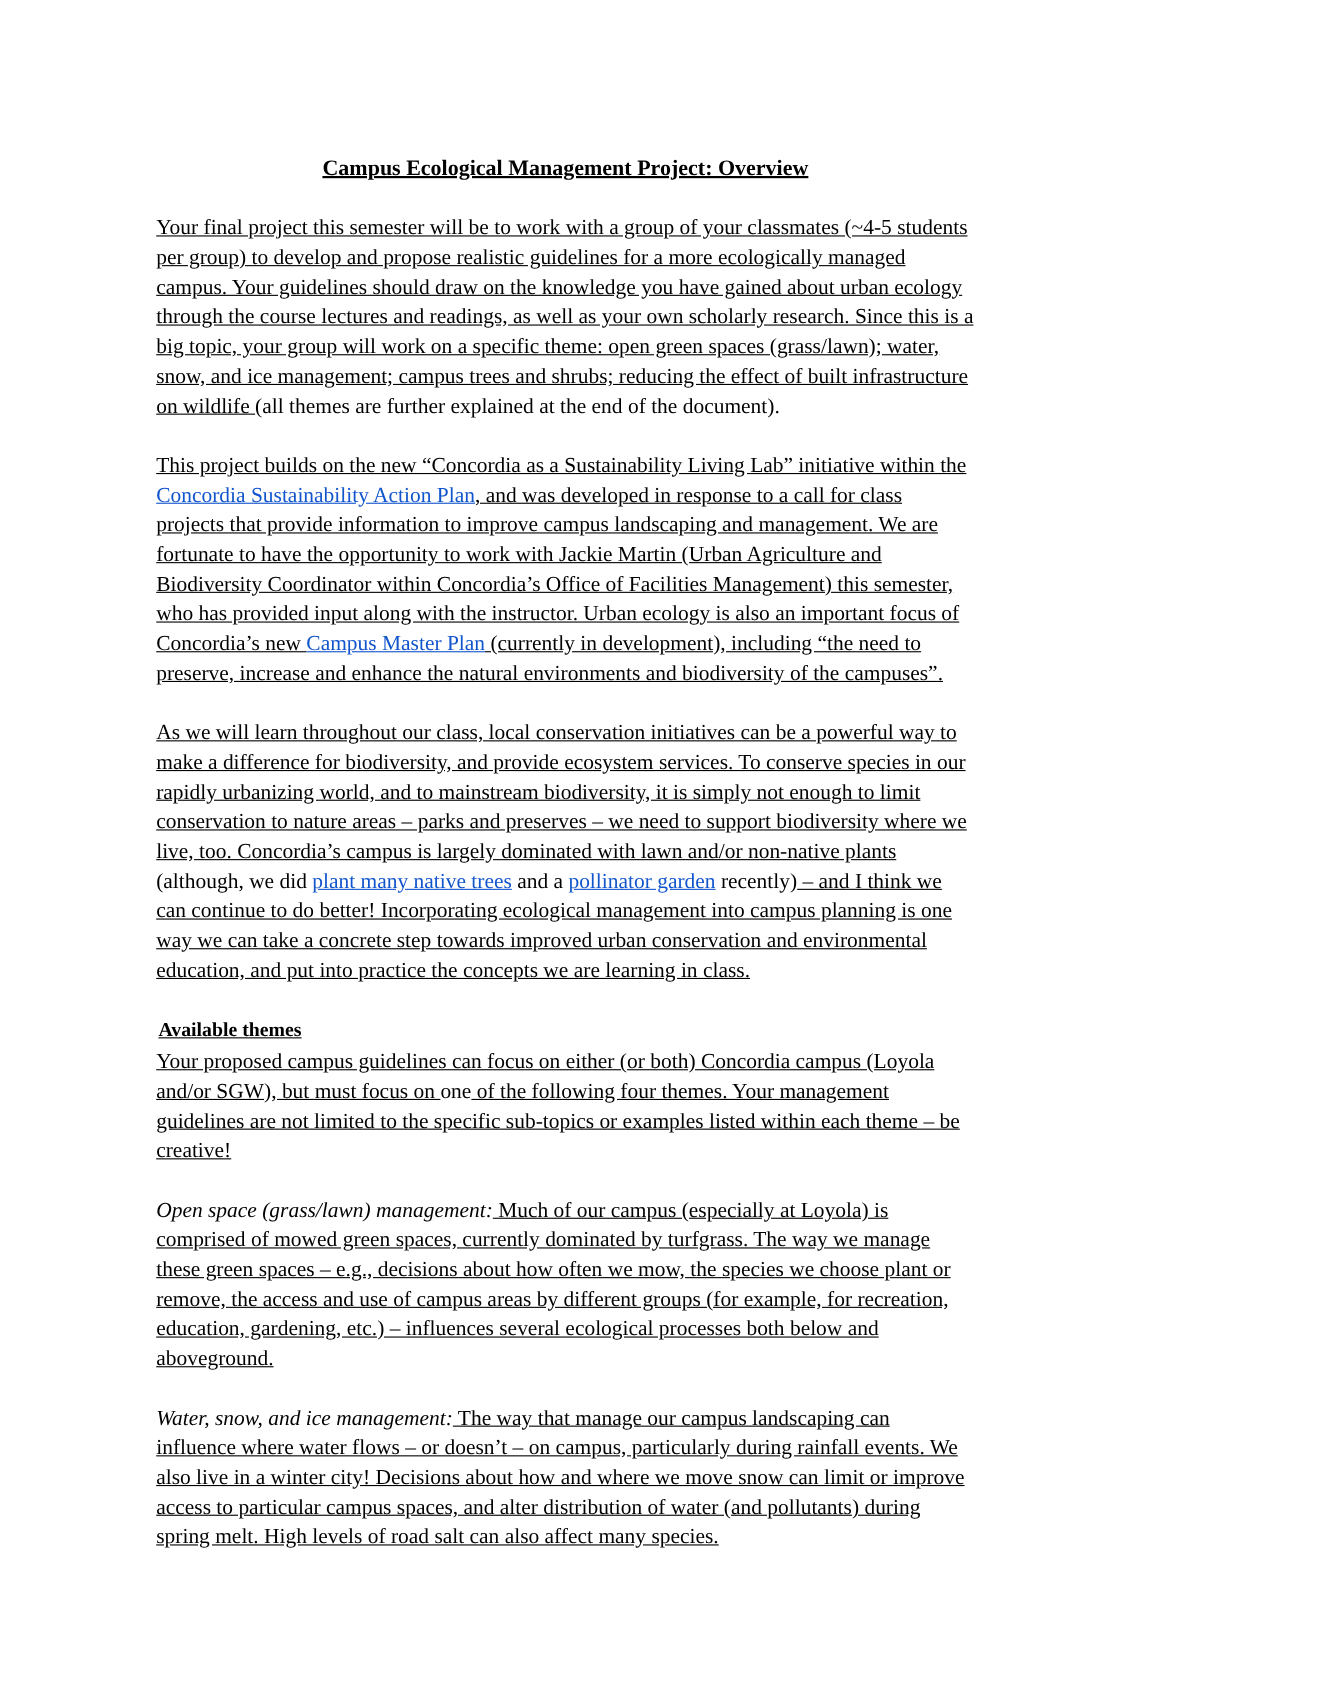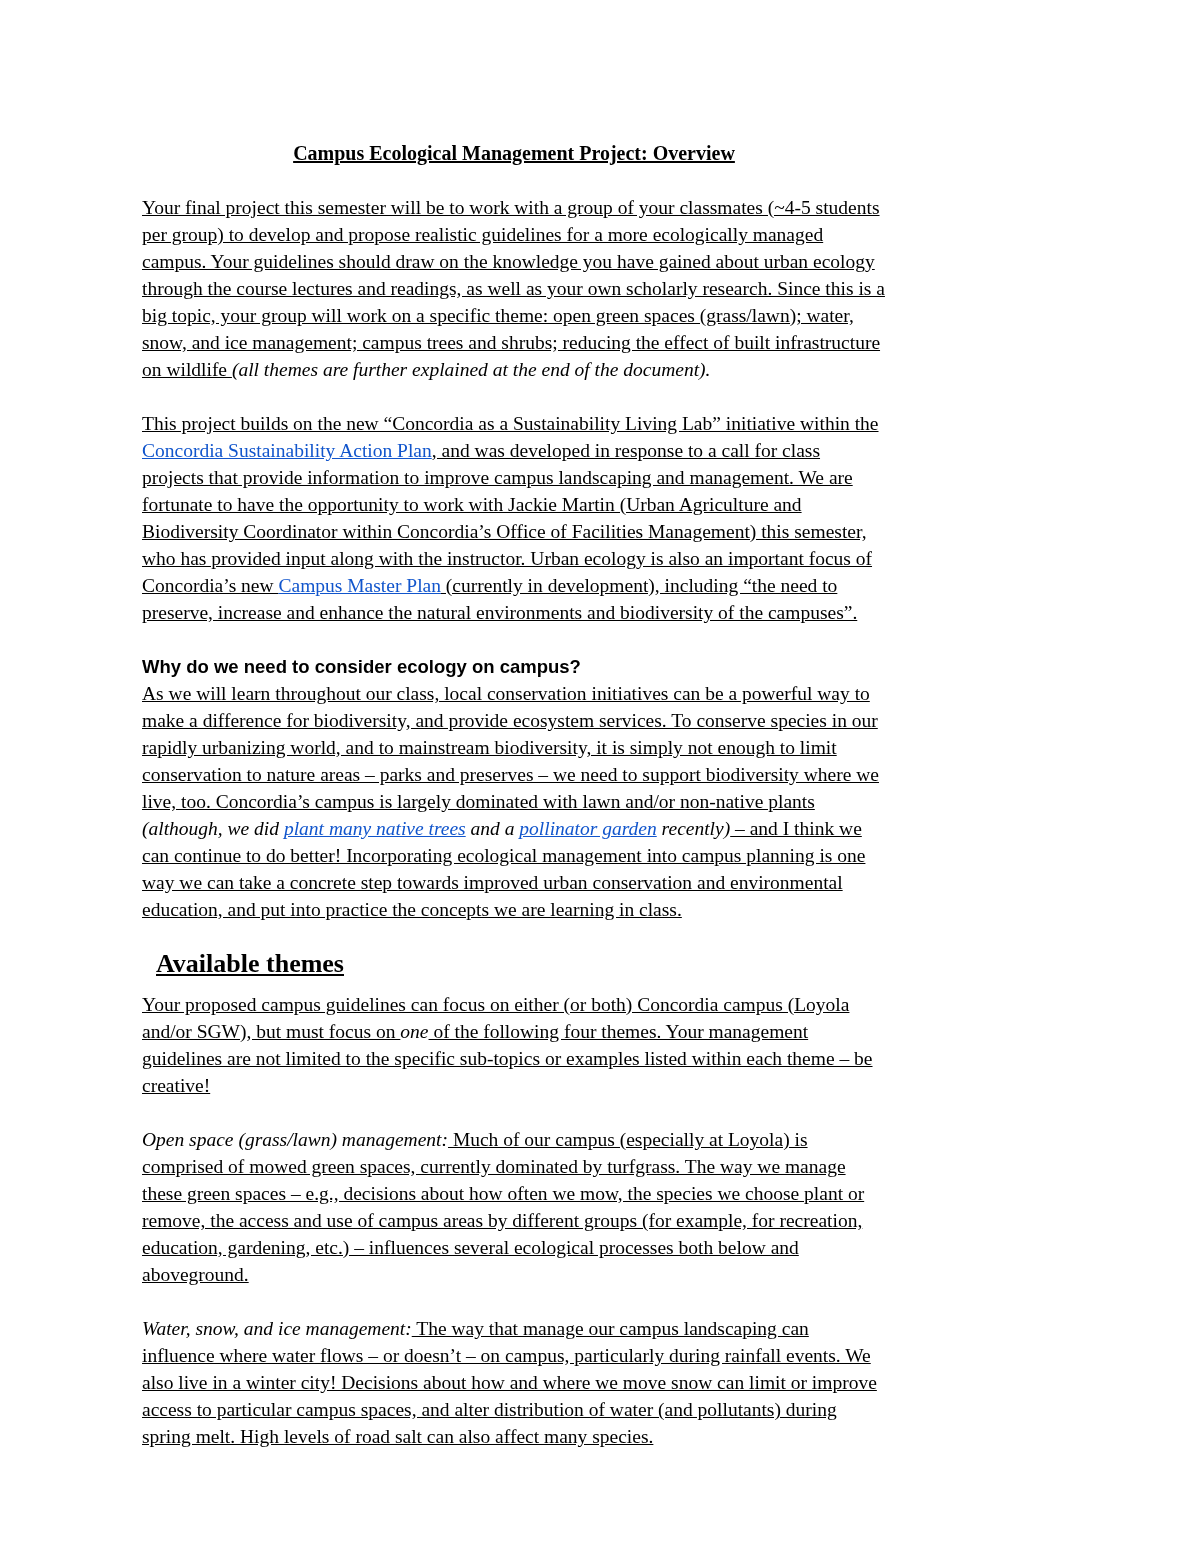--- a/index.html
+++ b/index.html
@@ -32,48 +32,47 @@
   }
   .para:last-child { margin-bottom: 17px; }
   .heading-sans {
     font-family: "Liberation Sans", sans-serif;
     font-size: 18.5px;
     font-weight: bold;
     line-height: 27px;
     margin: 0;
   }
   .heading-underline {
-    font-size: 26px;
+    font-size: 18px;
     font-weight: bold;
     text-decoration: underline;
     line-height: 27px;
-    margin: 14px;
+    margin: 2px;
   }
   .seg-n { font-style: normal; text-decoration: underline; }
-  .seg-i { font-style: italic; }
+  .seg-i { }
   .seg-bi { font-style: italic; font-weight: normal; }
   .seg-link, .seg-ilink {
     color: var(--link-color);
     text-decoration: underline;
     cursor: pointer;
   }
-  .seg-ilink { font-style: italic; }
+  .seg-ilink { }
 </style>
 </head>
 <body>
 
 <div class="page">
 
   <h1 class="title">Campus Ecological Management Project: Overview</h1>
 
   <p class="para"><span class="seg-n">Your final project this semester will be to work with a group of your classmates (~4-5 students per group) to develop and propose realistic guidelines for a more ecologically managed campus. Your guidelines should draw on the knowledge you have gained about urban ecology through the course lectures and readings, as well as your own scholarly research. Since this is a big topic, your group will work on a specific theme: open green spaces (grass/lawn); water, snow, and ice management; campus trees and shrubs; reducing the effect of built infrastructure on wildlife </span><span class="seg-i">(all themes are further explained at the end of the document).</span></p>
 
   <p class="para"><span class="seg-n">This project builds on the new “Concordia as a Sustainability Living Lab” initiative within the </span><a class="seg-link" href="#">Concordia Sustainability Action Plan</a><span class="seg-n">, and was developed in response to a call for class projects that provide information to improve campus landscaping and management. We are fortunate to have the opportunity to work with Jackie Martin (Urban Agriculture and Biodiversity Coordinator within Concordia’s Office of Facilities Management) this semester, who has provided input along with the instructor. Urban ecology is also an important focus of Concordia’s new </span><a class="seg-link" href="#">Campus Master Plan</a><span class="seg-n"> (currently in development), including “the need to preserve, increase and enhance the natural environments and biodiversity of the campuses”.</span></p>
 
-  <h2 class="heading-sans">Why do we need to consider ecology on campus?</h2>
 
   <p class="para"><span class="seg-n">As we will learn throughout our class, local conservation initiatives can be a powerful way to make a difference for biodiversity, and provide ecosystem services. To conserve species in our rapidly urbanizing world, and to mainstream biodiversity, it is simply not enough to limit conservation to nature areas – parks and preserves – we need to support biodiversity where we live, too. Concordia’s campus is largely dominated with lawn and/or non-native plants </span><span class="seg-i">(although, we did </span><a class="seg-ilink" href="#">plant many native trees</a><span class="seg-i"> and a </span><a class="seg-ilink" href="#">pollinator garden</a><span class="seg-i"> recently)</span><span class="seg-n"> – and I think we can continue to do better! Incorporating ecological management into campus planning is one way we can take a concrete step towards improved urban conservation and environmental education, and put into practice the concepts we are learning in class.</span></p>
 
   <h2 class="heading-underline">Available themes</h2>
 
   <p class="para"><span class="seg-n">Your proposed campus guidelines can focus on either (or both) Concordia campus (Loyola and/or SGW), but must focus on </span><span class="seg-i">one</span><span class="seg-n"> of the following four themes. Your management guidelines are not limited to the specific sub-topics or examples listed within each theme – be creative!</span></p>
 
   <p class="para"><span class="seg-bi">Open space (grass/lawn) management:</span><span class="seg-n"> Much of our campus (especially at Loyola) is comprised of mowed green spaces, currently dominated by turfgrass. The way we manage these green spaces – e.g., decisions about how often we mow, the species we choose plant or remove, the access and use of campus areas by different groups (for example, for recreation, education, gardening, etc.) – influences several ecological processes both below and aboveground.</span></p>
 
   <p class="para"><span class="seg-bi">Water, snow, and ice management:</span><span class="seg-n"> The way that manage our campus landscaping can influence where water flows – or doesn’t – on campus, particularly during rainfall events. We also live in a winter city! Decisions about how and where we move snow can limit or improve access to particular campus spaces, and alter distribution of water (and pollutants) during spring melt. High levels of road salt can also affect many species.</span></p>

